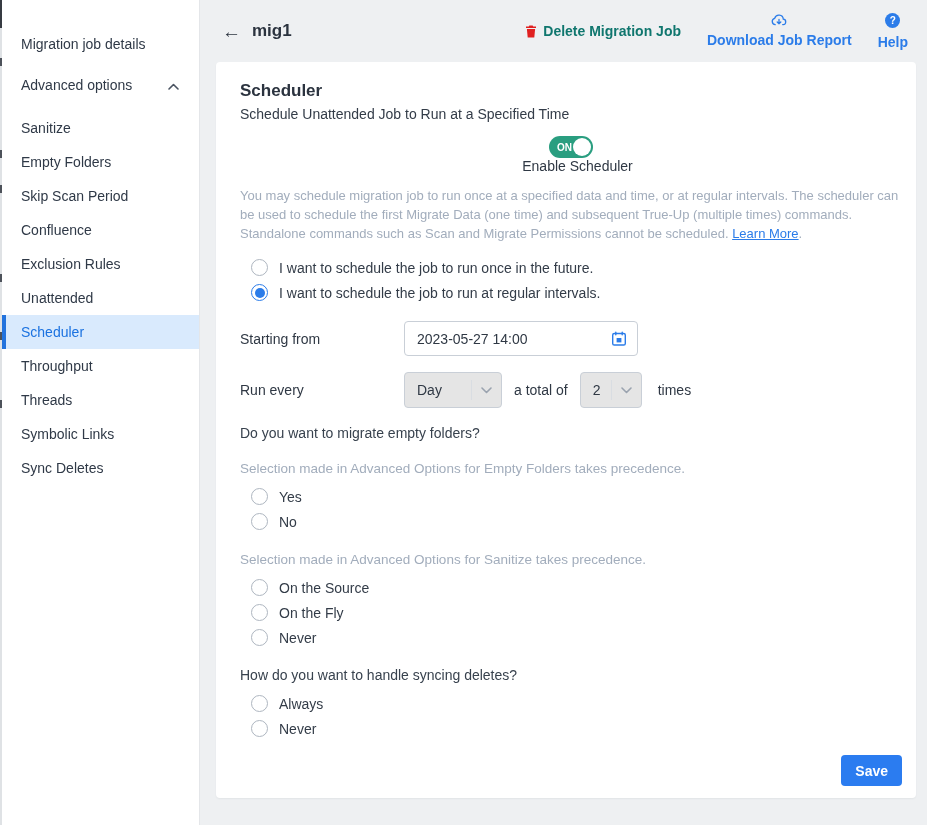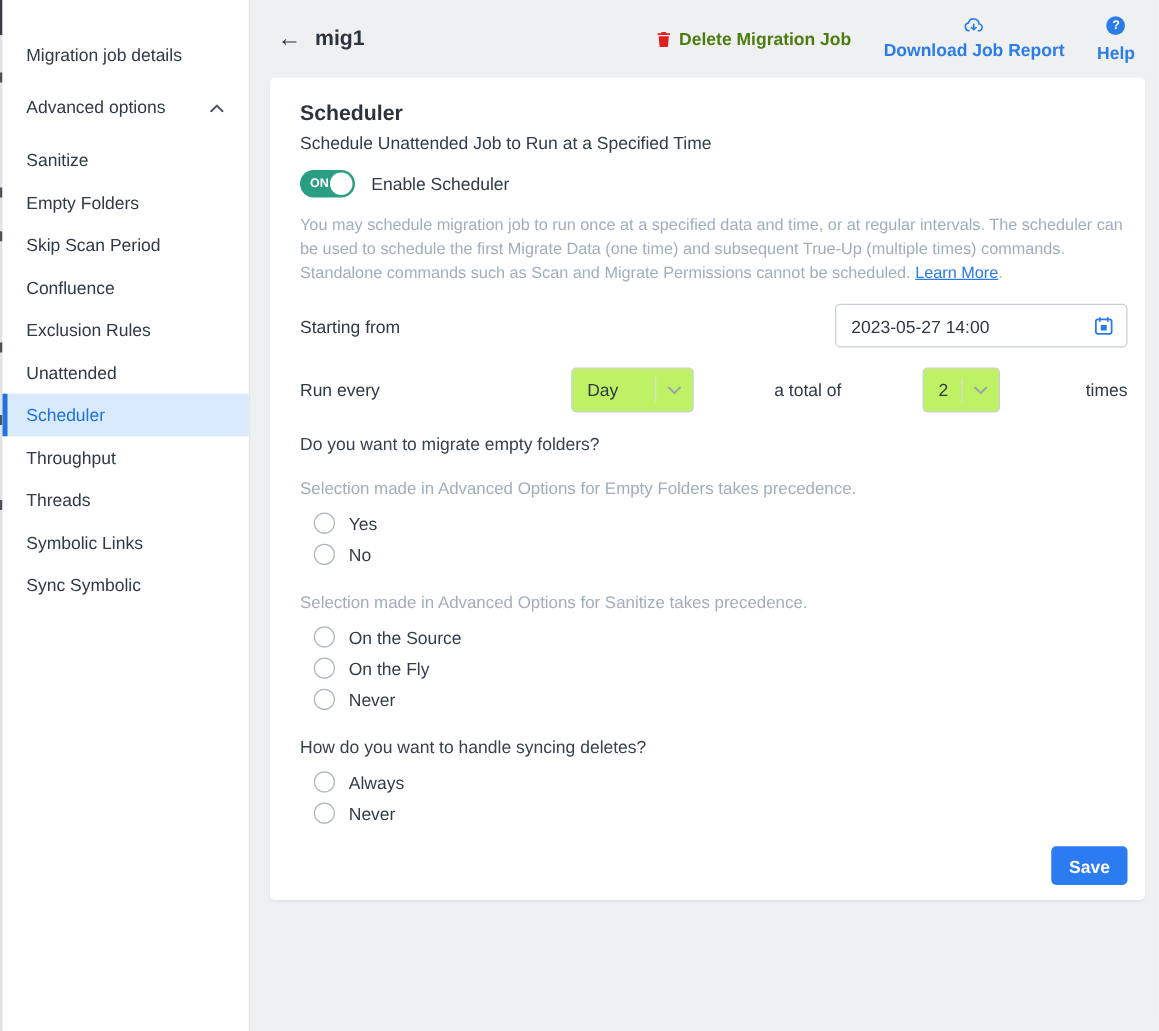--- a/index.html
+++ b/index.html
@@ -44,37 +44,37 @@
   .main { flex:1 1 auto; display:flex; flex-direction:column; }
   .topbar {
     height:62px; display:flex; align-items:center; padding:0 19px 0 22px; flex:0 0 62px;
   }
   .back { font-size:19px; color:#2b333f; background:none; border:none; cursor:pointer;
           line-height:1; padding:0; font-family:inherit; }
   .jobtitle { font-size:17px; font-weight:bold; color:#2b333f; margin-left:11px; }
   .topbar-actions { margin-left:auto; display:flex; align-items:center; gap:26px; }
   .action { display:flex; align-items:center; gap:6px; background:none; border:none;
             cursor:pointer; font-family:inherit; font-size:14px; font-weight:bold; }
-  .action.red { color:#4d7c0f; }
+  .action.red { color:#0f766e; }
   .action.blue { color:#2b7ce9;flex-direction:column; }
   .help-badge {
     width:15px; height:15px; border-radius:50%; background:#2b7ce9; color:#fff;
     font-size:10px; font-weight:bold; display:inline-flex; align-items:center;
     justify-content:center;
   }
   
   .card {
     background:#fff; border-radius:4px; margin:0 11px 15px 16px;
     padding:18px 14px 12px 24px; box-shadow:0 1px 2px rgba(40,50,60,.06);
     flex:0 0 auto;
   }
   h1.card-title { font-size:17px; font-weight:bold; color:#2b333f; line-height:22px; }
   .card-sub { margin-top:4px; font-size:14px; color:#333c48; line-height:16px; }
   
-  .toggle-row { margin-top:14px; display:flex; align-items:center; }
+  .toggle-row { margin-top:14px; display:flex; align-items:center;flex-direction:column; }
   .toggle {
     width:44px; height:22px; border-radius:11px; background:#2a9e80; position:relative;
     cursor:pointer; border:none; padding:0;
   }
   .toggle .on-text {
     position:absolute; left:8px; top:50%; transform:translateY(-50%);
     color:#fff; font-size:10px; font-weight:bold; font-family:inherit;
   }
   .toggle .knob {
     position:absolute; right:2px; top:2px; width:18px; height:18px;
@@ -92,33 +92,33 @@
   .radio {
     width:17px; height:17px; border-radius:50%; border:1.5px solid #aeb6c0;
     background:#fff; flex:0 0 17px; position:relative;
   }
   .radio.checked { border-color:#2b7ce9; }
   .radio.checked::after {
     content:""; position:absolute; inset:2.5px; border-radius:50%; background:#2b7ce9;
   }
   .radio-row span { margin-left:11px; color:#333c48; }
   
-  .field-row { display:flex; align-items:center; margin-top:16px;justify-content:space-between; }
+  .field-row { display:flex; align-items:center; margin-top:16px; }
   .field-label { width:164px; flex:0 0 164px; color:#2f3844; }
   .date-wrap {
     width:234px; height:35px; border:1px solid #c9cfd7; border-radius:4px;
     display:flex; align-items:center; padding:0 10px 0 12px; background:#fff;
   }
   .date-wrap input {
     border:none; outline:none; flex:1 1 auto; font-family:inherit; font-size:14px;
     color:#2f3844; background:transparent; min-width:0;
   }
   .cal-icon { flex:0 0 16px; display:flex; cursor:pointer; }
   .select {
-    height:36px; border:1px solid #c9cfd7; border-radius:4px; background:#bef264;
+    height:36px; border:1px solid #c9cfd7; border-radius:4px; background:#e5e5e5;
     display:flex; align-items:center; cursor:pointer;
   }
   .select .sel-val { padding:0 10px 0 12px; color:#2f3844; flex:1 1 auto; }
   .select .sel-arrow {
     border-left:1px solid #d9dde2; width:30px; height:20px; display:flex;
     align-items:center; justify-content:center; flex:0 0 30px;
   }
   .select.day { width:98px; }
   .select.count { width:62px; }
   .inline-txt { margin:0 12px; color:#2f3844; }
@@ -177,21 +177,21 @@
     <div class="sb-item">
         <span>Throughput</span>
       </div>
     <div class="sb-item">
         <span>Threads</span>
       </div>
     <div class="sb-item">
         <span>Symbolic Links</span>
       </div>
     <div class="sb-item">
-        <span>Sync Symbolic</span>
+        <span>Sync Deletes</span>
       </div>
   </div>
 </nav>
 
 <div class="main">
 
   <div class="topbar">
     <button class="back">←</button>
     <div class="jobtitle">mig1</div>
     <div class="topbar-actions">
@@ -226,20 +226,30 @@
     <div class="toggle-row">
       <button class="toggle">
         <span class="on-text">ON</span>
         <span class="knob"></span>
       </button>
       <span class="toggle-label">Enable Scheduler</span>
     </div>
 
     <p class="desc"><span>You may schedule migration job to run once at a specified data and time, or at regular intervals. The scheduler can be used to schedule the first Migrate Data (one time) and subsequent True-Up (multiple times) commands. Standalone commands such as Scan and Migrate Permissions cannot be scheduled. </span><a>Learn More</a><span>.</span></p>
 
+    <div class="radio-group">
+      <div class="radio-row">
+        <span class="radio"></span>
+        <span>I want to schedule the job to run once in the future.</span>
+      </div>
+      <div class="radio-row">
+        <span class="radio checked"></span>
+        <span>I want to schedule the job to run at regular intervals.</span>
+      </div>
+    </div>
 
     <div class="field-row">
       <div class="field-label">Starting from</div>
       <div class="date-wrap">
         <input value="2023-05-27 14:00" style="">
         <span class="cal-icon">
           <svg width="16" height="16" viewBox="0 0 16 16">
             <rect x="1.7" y="2.5" width="12.6" height="11.5" rx="1.6" fill="none" stroke="#2b7ce9" stroke-width="1.4"></rect>
             <path d="M4.8 1.2v2.6M11.2 1.2v2.6" stroke="#2b7ce9" stroke-width="1.4" stroke-linecap="round"></path>
             <rect x="5.6" y="7" width="4.8" height="4.4" fill="#2b7ce9"></rect>

